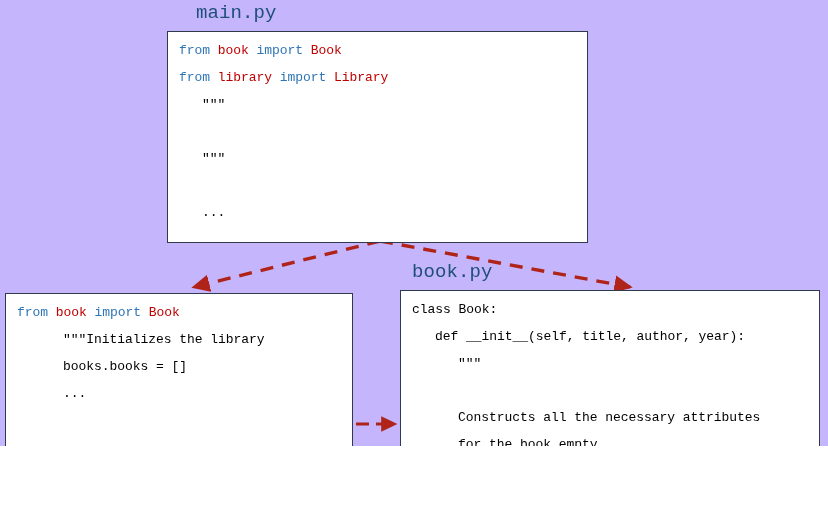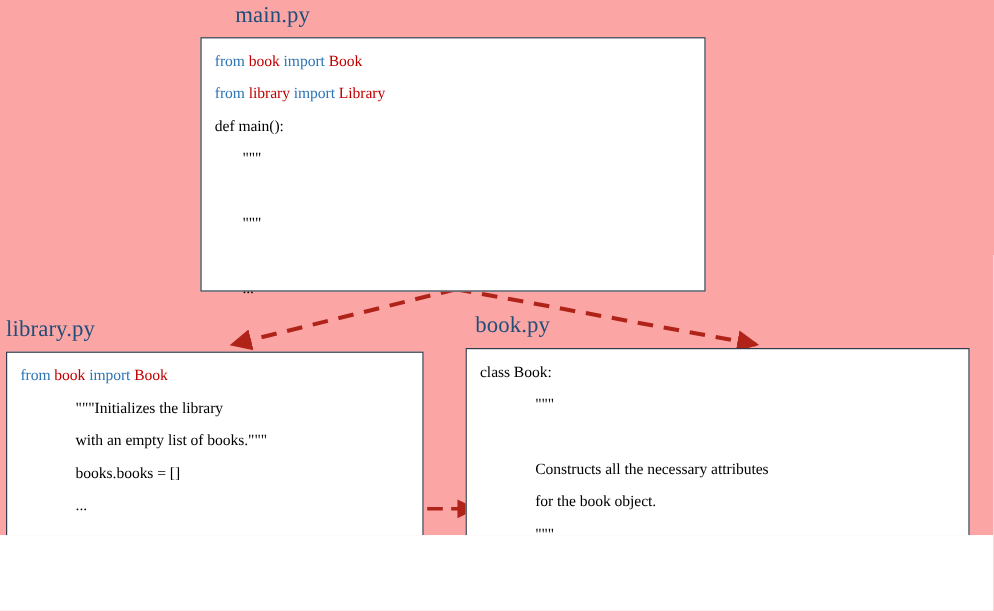--- a/index.html
+++ b/index.html
@@ -4,23 +4,23 @@
 <style>
   html, body {
     margin: 0;
     padding: 0;
     background: #ffffff;
   }
   #canvas {
     position: relative;
     width: 828px;
     height: 446px;
-    background: #fca5a5;
+    background: #c4b5fd;
     overflow: hidden;
-    font-family: Liberation Serif, serif;
+    font-family: Liberation Mono, monospace;
   }
 
   
   .file-label {
     position: absolute;
     color: #1F4E79;
     font-size: 19px;
     line-height: 22px;
     letter-spacing: 0.1px;
     white-space: nowrap;
@@ -60,22 +60,22 @@
     pointer-events: none;
   }
 
   
   #box-main      { left: 167px; top: 31px;  width: 421px; height: 212px; }
   #label-main    { left: 196px; top: 2px; }
 
   #box-library   { left: 5px;   top: 293px; width: 348px; height: 204px; }
   #label-library { left: 5px;   top: 264px; }
 
-  #box-book      { left: 388px; top: 290px; width: 420px; height: 207px; }
-  #label-book    { left: 396px; top: 261px; }
+  #box-book      { left: 400px; top: 290px; width: 420px; height: 207px; }
+  #label-book    { left: 412px; top: 261px; }
 
   .indent1 { padding-left: 23px; }
   .indent2 { padding-left: 46px; }
 </style>
 </head>
 <body>
 
 <div id="canvas">
 
   <svg id="arrows" viewBox="0 0 828 509" xmlns="http://www.w3.org/2000/svg">
@@ -90,46 +90,44 @@
     <line x1="380" y1="241" x2="630" y2="287" stroke="#B02318" stroke-width="3.4" stroke-dasharray="13,9" marker-end="url(#ah)"></line>
 
     <line x1="356" y1="424" x2="395" y2="424" stroke="#B02318" stroke-width="3" stroke-dasharray="13,7" marker-end="url(#ah)"></line>
   </svg>
 
   <div class="file-label" id="label-main">main.py</div>
   <div class="code-box" id="box-main">
     <div class="code-body">
         <div class="code-line"><span class="kw">from </span><span class="mod">book </span><span class="kw">import </span><span class="mod">Book</span></div>
         <div class="code-line"><span class="kw">from </span><span class="mod">library </span><span class="kw">import </span><span class="mod">Library</span></div>
-        <div class="code-line"><span>def main():</span></div>
         <div class="code-line indent1"><span>"""</span></div>
         <div class="code-line indent1">&nbsp;</div>
         <div class="code-line indent1"><span>"""</span></div>
         <div class="code-line indent1">&nbsp;</div>
         <div class="code-line indent1"><span>...</span></div>
       </div>
   </div>
 
-  <div class="file-label" id="label-library">library.py</div>
   <div class="code-box" id="box-library">
     <div class="code-body">
         <div class="code-line"><span class="kw">from </span><span class="mod">book </span><span class="kw">import </span><span class="mod">Book</span></div>
         <div class="code-line indent2"><span>"""Initializes the library</span></div>
-        <div class="code-line indent2"><span>with an empty list of books."""</span></div>
         <div class="code-line indent2"><span>books.books = []</span></div>
         <div class="code-line indent2"><span>...</span></div>
       </div>
   </div>
 
   <div class="file-label" id="label-book">book.py</div>
   <div class="code-box" id="box-book">
     <div class="code-body">
         <div class="code-line"><span>class Book:</span></div>
+        <div class="code-line indent1"><span>def __init__(self, title, author, year):</span></div>
         <div class="code-line indent2"><span>"""</span></div>
         <div class="code-line indent2">&nbsp;</div>
         <div class="code-line indent2"><span>Constructs all the necessary attributes</span></div>
-        <div class="code-line indent2"><span>for the book object.</span></div>
+        <div class="code-line indent2"><span>for the book empty.</span></div>
         <div class="code-line indent2"><span>"""</span></div>
         <div class="code-line indent2">&nbsp;</div>
       </div>
   </div>
 
 </div>
 
 </body></html>

